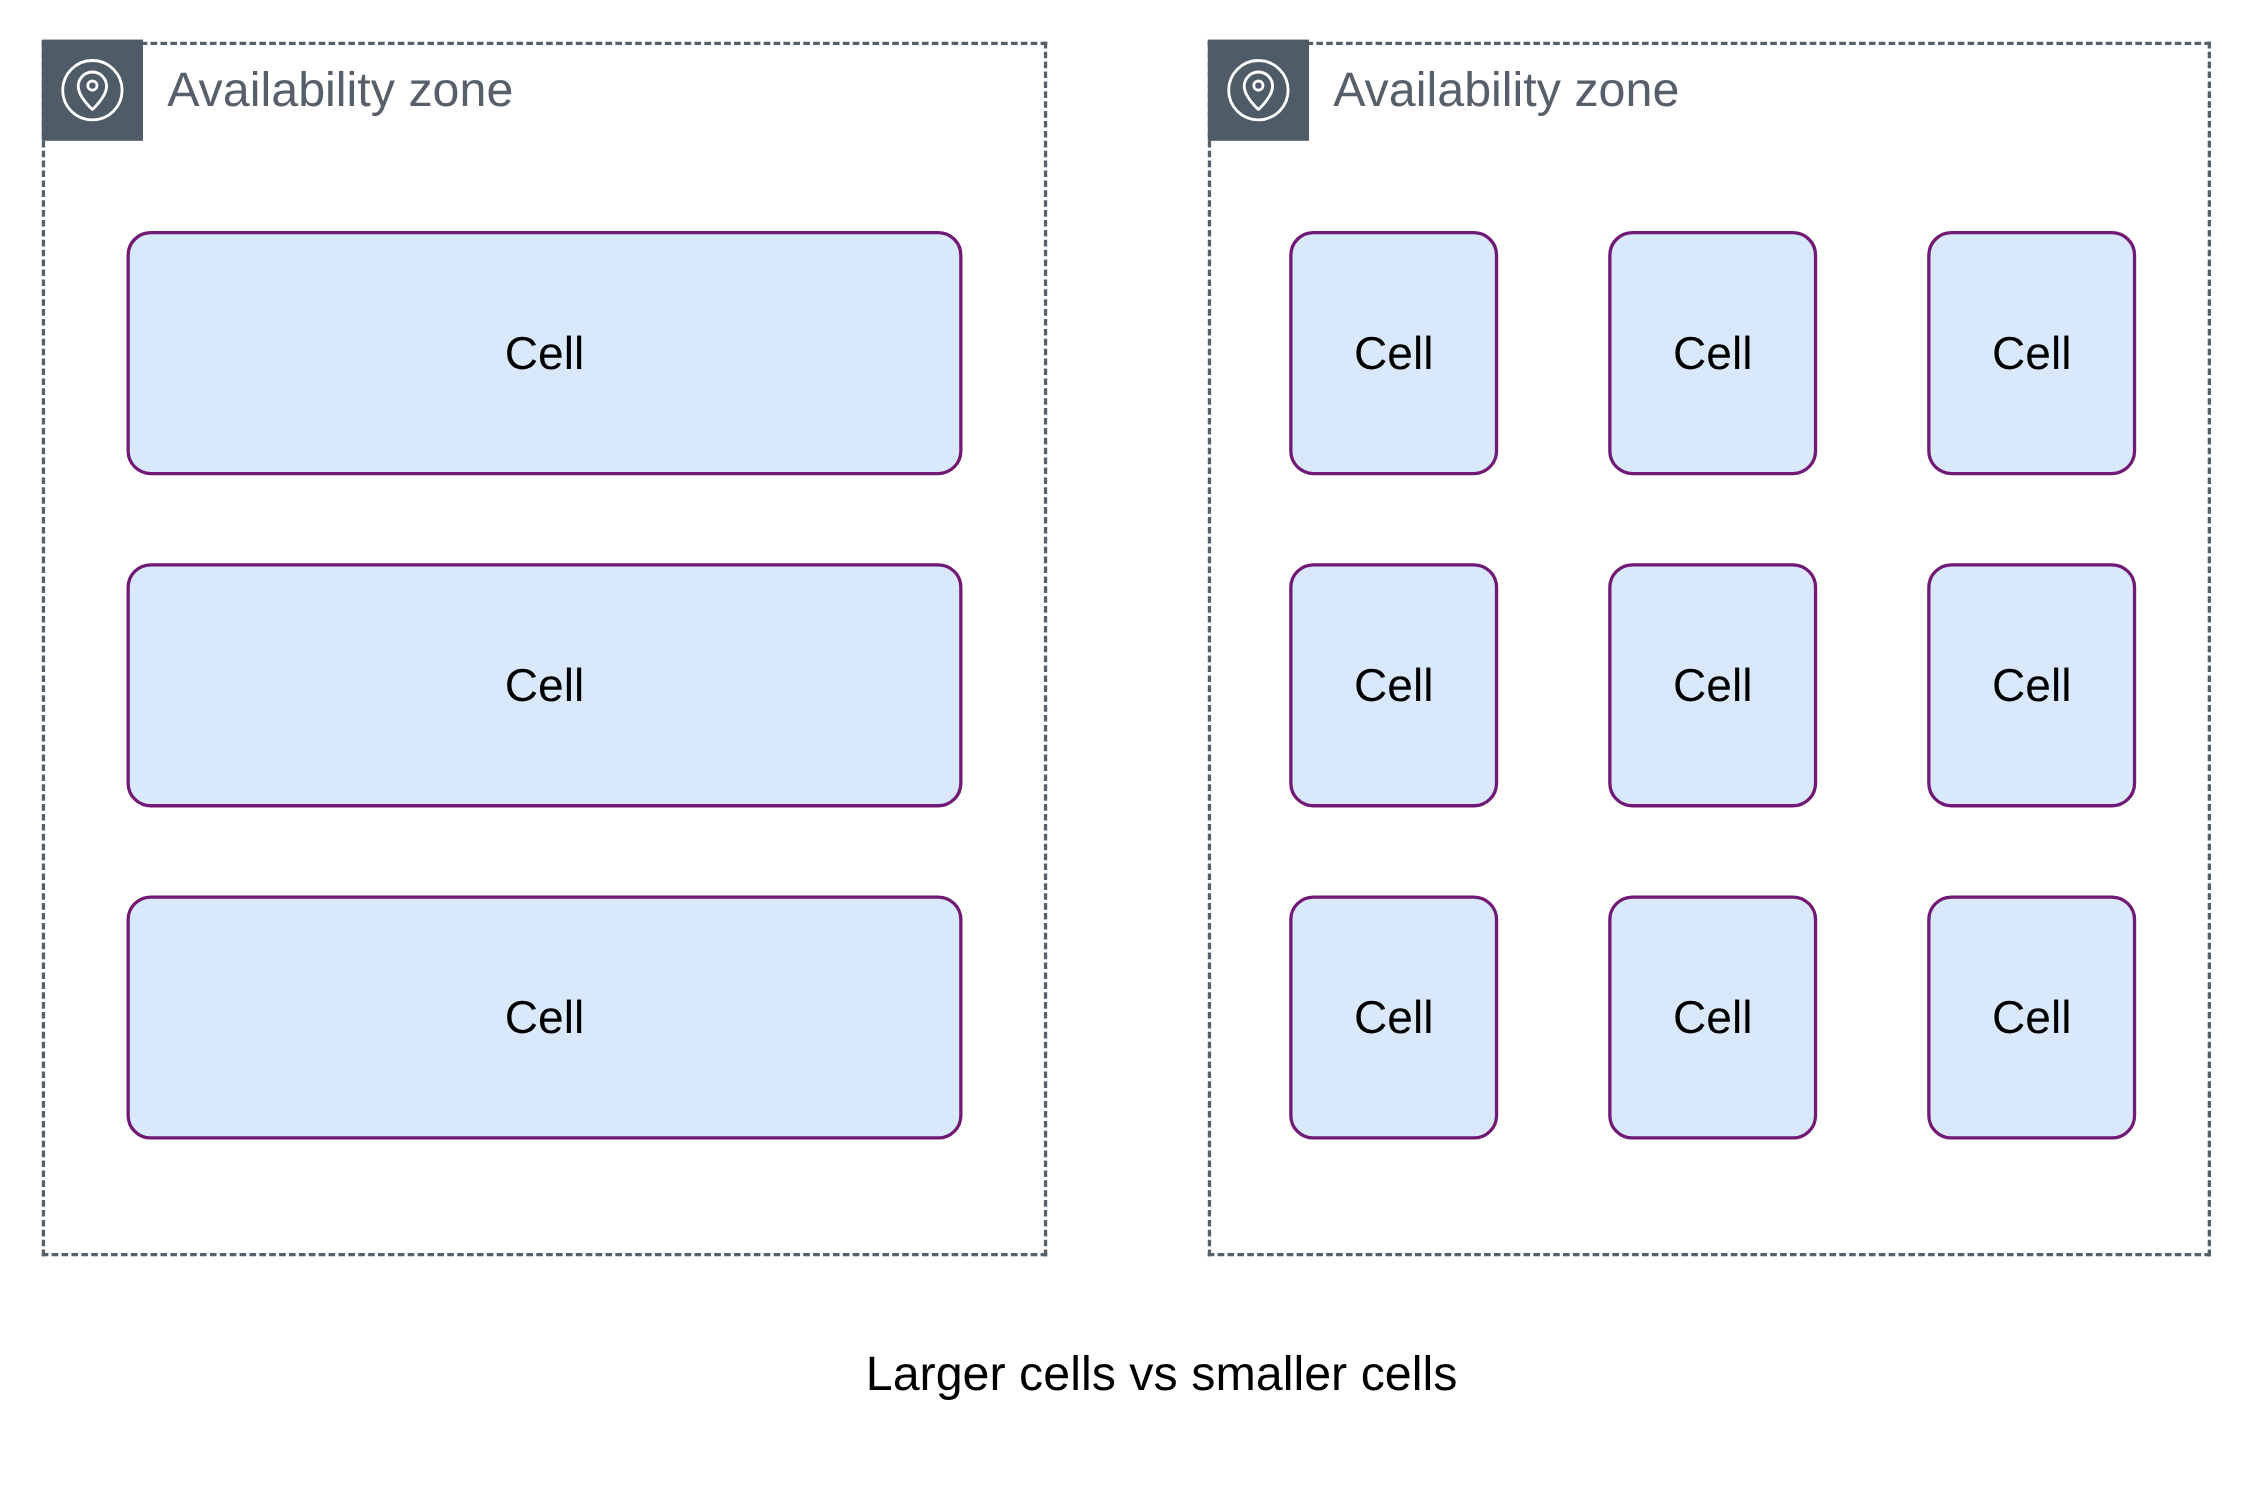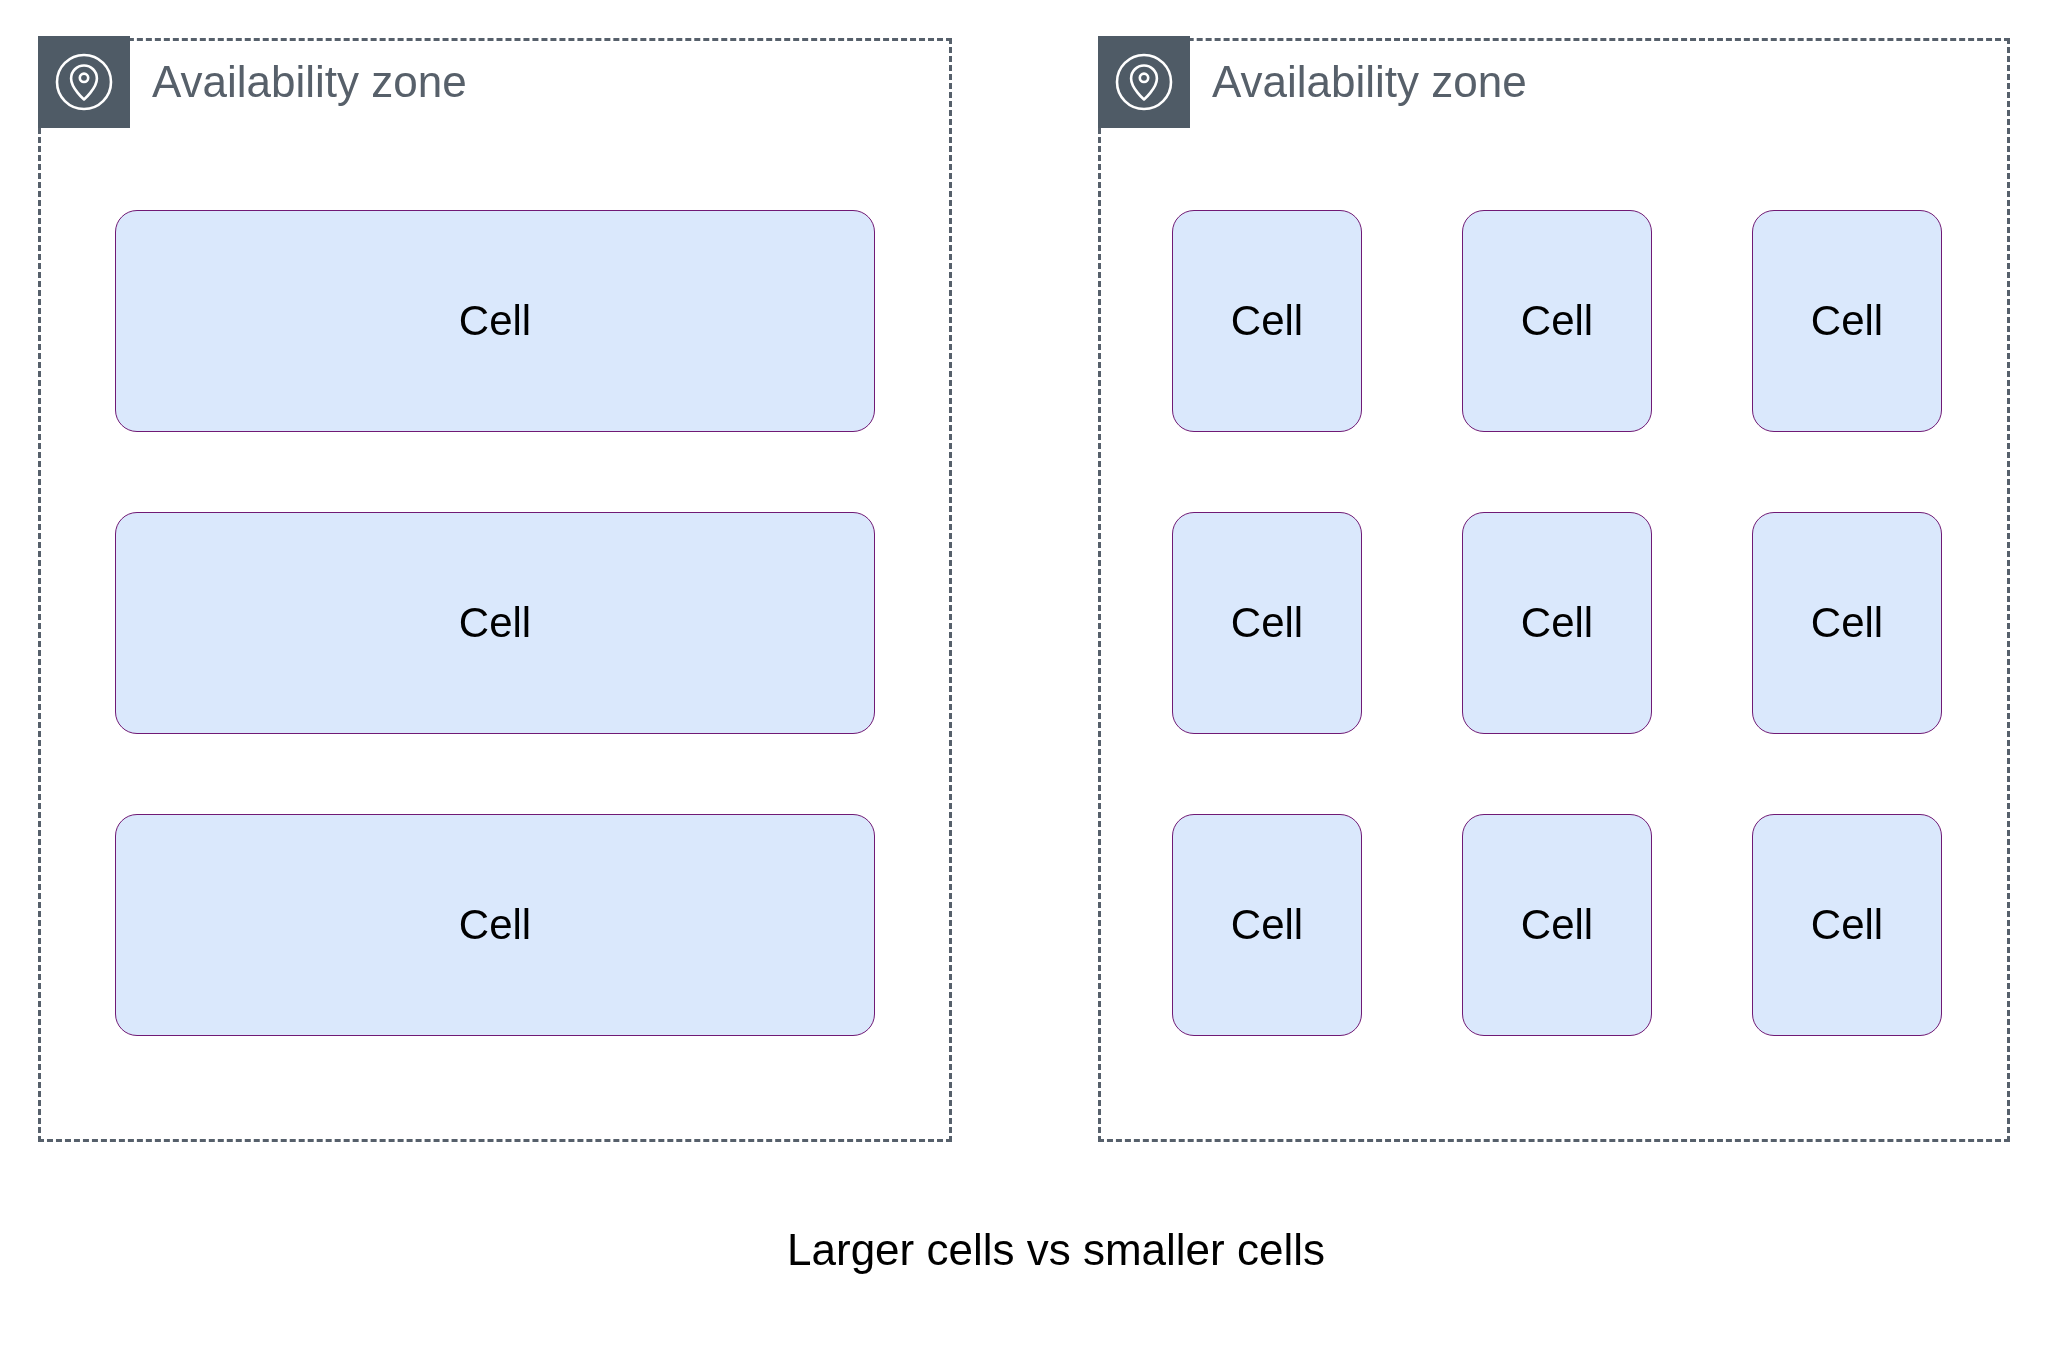--- a/index.html
+++ b/index.html
@@ -73,21 +73,21 @@
     color: #57606a;
     white-space: nowrap;
     font-family: "Liberation Sans", "DejaVu Sans", sans-serif;
   }
 
   
   .cell {
     position: absolute;
     box-sizing: border-box;
     background: #dae8fc;
-    border: 1px solid #701a75;
+    border: 3px solid #701a75;
     border-radius: 22px;
     display: flex;
     align-items: center;
     justify-content: center;
     color: #000000;
     font-size: 42px;
     line-height: 1;
   }
 
   

